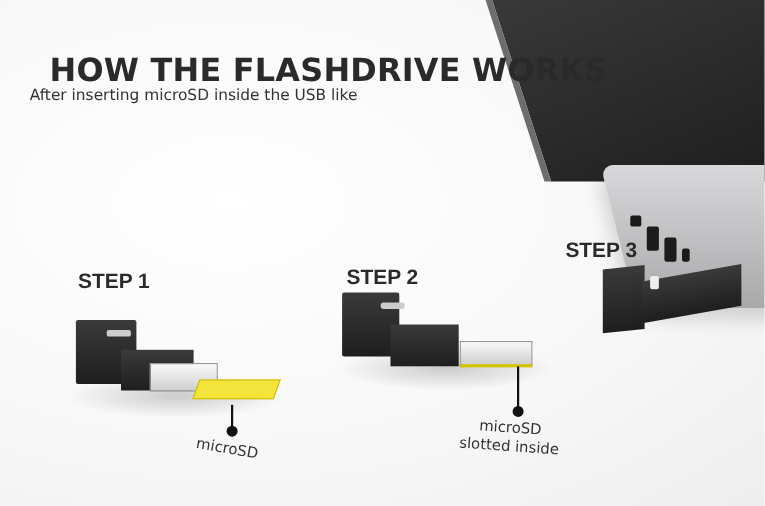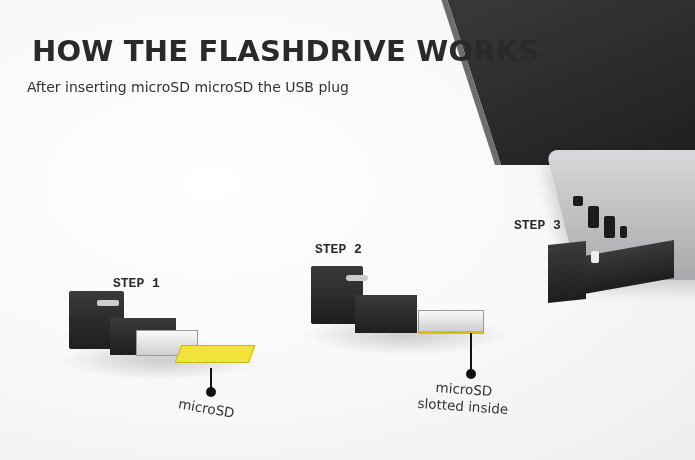--- a/index.html
+++ b/index.html
@@ -3,21 +3,21 @@
 <meta charset="utf-8">
 <style>
   html,body{margin:0;padding:0;}
   body{width:695px;height:460px;overflow:hidden;position:relative;
     background:radial-gradient(ellipse at 30% 40%,#ffffff 0%,#f7f7f7 60%,#eeeeee 100%);
     font-family:"DejaVu Sans","Liberation Sans",sans-serif;}
   .abs{position:absolute;}
   #title{left:28px;top:30px;font-size:29px;font-weight:bold;color:#2a2a2a;letter-spacing:0.2px;white-space:nowrap;
     font-family:"DejaVu Sans",sans-serif;}
   #desc{left:27px;top:78px;font-size:14px;line-height:19px;color:#333;width:360px;}
-  .step{font-size:13px;font-weight:bold;color:#2a2a2a;font-family:Liberation Mono, monospace;}
+  .step{font-size:19px;font-weight:bold;color:#2a2a2a;font-family:Liberation Sans, sans-serif;}
   .lbl{font-size:13.5px;color:#333;text-align:center;line-height:17px;}
   
   #lid{left:495px;top:-10px;width:260px;height:175px;background:linear-gradient(160deg,#3a3a3a,#1c1c1c);
     transform:skewX(18deg);transform-origin:bottom left;border-left:6px solid #6d6d6d;}
   #base{left:562px;top:150px;width:180px;height:130px;background:linear-gradient(180deg,#d8d8da,#a9a9ac);
     border-radius:12px 0 0 30px;transform:skewX(14deg);box-shadow:-6px 10px 16px rgba(0,0,0,0.15);}
   .port{background:#1b1b1b;border-radius:2px;}
   
   .body{background:linear-gradient(180deg,#3a3a3a,#1e1e1e);}
   .plug{background:linear-gradient(180deg,#fafafa,#cfcfcf);border:1px solid #999;}
@@ -29,26 +29,26 @@
 </head>
 <body>
 
 <div class="abs" id="lid"></div>
 <div class="abs" id="base"></div>
 <div class="abs port" style="left:573px;top:196px;width:10px;height:10px;"></div>
 <div class="abs port" style="left:588px;top:206px;width:11px;height:22px;"></div>
 <div class="abs port" style="left:604px;top:216px;width:11px;height:22px;"></div>
 <div class="abs port" style="left:620px;top:226px;width:7px;height:12px;"></div>
 
-<h1 class="abs" id="title" style="margin:4px">HOW THE FLASHDRIVE WORKS</h1>
+<h1 class="abs" id="title" style="margin:17px">HOW THE FLASHDRIVE WORKS</h1>
 <div class="abs" id="desc">
-  <div>After inserting microSD microSD the USB plug</div>
+  <div>After inserting microSD inside the USB like</div>
 </div>
 
-<div class="abs step" style="left:71px;top:276px;margin-left:42px;">STEP 1</div>
+<div class="abs step" style="left:71px;top:246px;">STEP 1</div>
 <div class="abs shadow" style="left:60px;top:340px;width:200px;height:40px;"></div>
 <div class="abs body" style="left:69px;top:291px;width:55px;height:58px;border-radius:2px;"></div>
 <div class="abs body" style="left:110px;top:318px;width:66px;height:37px;"></div>
 <div class="abs" style="left:97px;top:300px;width:22px;height:6px;background:#ccc;border-radius:2px;"></div>
 <div class="abs plug" style="left:136px;top:330px;width:60px;height:24px;"></div>
 <div class="abs card" style="left:178px;top:345px;width:72px;height:16px;transform:skewX(-20deg);"></div>
 <div class="abs leader" style="left:210px;top:368px;height:22px;"></div>
 <div class="abs dot" style="left:206px;top:387px;"></div>
 <div class="abs lbl" style="left:178px;top:400px;transform:rotate(10deg);">microSD</div>
 

